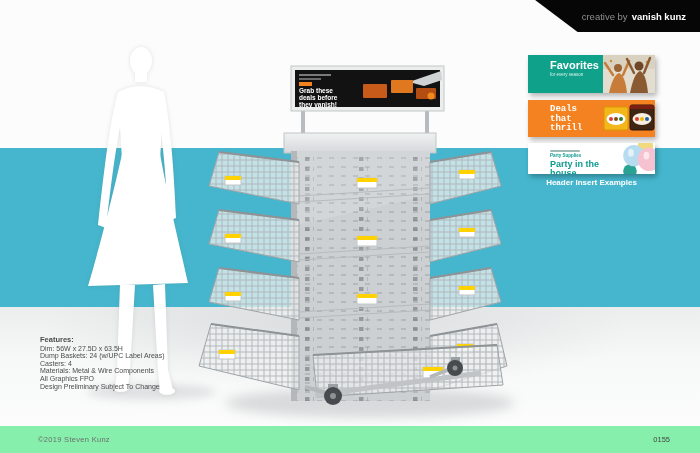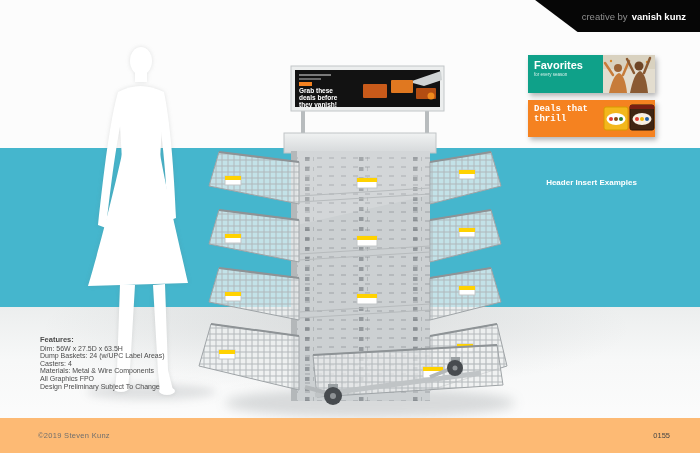--- a/index.html
+++ b/index.html
@@ -12,40 +12,40 @@
   .teal-band{position:absolute;left:0;top:148px;width:700px;height:159px;background:#45b6cd;}
   .floor{position:absolute;left:0;top:307px;width:700px;height:119px;
     background:
       radial-gradient(ellipse 420px 90px at 48% 18%, rgba(120,128,132,.18), rgba(120,128,132,0) 70%),
       linear-gradient(180deg,#eceeee 0%,#f7f8f8 45%,#fcfcfc 100%);}
   .fig-shadow{position:absolute;left:86px;top:384px;width:130px;height:16px;border-radius:50%;
     background:rgba(70,80,85,.14);filter:blur(4px);}
   .rack-shadow{position:absolute;left:225px;top:388px;width:290px;height:30px;border-radius:50%;
     background:rgba(60,70,76,.18);filter:blur(6px);}
   
-  .footer-bar{position:absolute;left:0;bottom:0;width:700px;height:35px;background:#fdba74;
+  .footer-bar{position:absolute;left:0;bottom:0;width:700px;height:27px;background:#86efac;
     display:flex;align-items:center;justify-content:space-between;padding:0 30px 0 38px;box-sizing:border-box;}
   .copyright{font-size:7.5px;color:#6e6e6e;letter-spacing:.3px;}
   .page-num{font-size:7.5px;color:#454545;}
   
   .badge{position:absolute;right:0;top:0;width:170px;height:32px;background:#060606;
     clip-path:polygon(3% 0,100% 0,100% 100%,28% 100%);
     display:flex;align-items:center;justify-content:flex-end;padding-right:14px;box-sizing:border-box;}
   .badge .pre{font-size:9.5px;color:#8f8f8f;font-weight:300;margin-right:4px;}
   .badge .name{font-size:9.5px;color:#ffffff;font-weight:bold;}
   
   .page-title{position:absolute;left:22px;right:0;top:39px;text-align:center;
     font-size:13px;font-weight:bold;color:#8f8f8f;letter-spacing:.2px;}
   
   .banner{position:absolute;left:528px;width:127px;box-shadow:2px 3px 5px rgba(0,0,0,.28);
     display:flex;overflow:hidden;}
   .b1{top:55px;height:38px;background:#0fa189;}
   .b2{top:100px;height:37px;background:#f58220;font-family:Liberation Mono, monospace;}
   .b3{top:143px;height:31px;background:#ffffff;}
-  .banner .txt{flex:1;padding:5px 0 0 6px;box-sizing:border-box;}
+  .banner .txt{flex:1;padding:5px 0 0 22px;box-sizing:border-box;}
   .b1 .t{color:#fff;font-weight:bold;font-size:11px;line-height:11px;}
   .b1 .s{color:#d9f2ec;font-size:4.5px;margin-top:1px;}
   .b2 .t{color:#fff;font-weight:bold;font-size:9px;line-height:9.5px;}
   .b3 .eyebrow{color:#0e9c8e;font-weight:bold;font-size:4.5px;margin-top:1px;}
   .b3 .t{color:#0e9c8e;font-weight:bold;font-size:9px;line-height:9px;margin-top:2px;}
   .microbar{height:2px;background:#9fb9b6;border-radius:1px;margin-top:1.5px;}
   .banner .photo{width:52px;flex:none;}
   .caption{position:absolute;left:528px;top:178px;width:127px;text-align:center;
     font-size:8px;font-weight:bold;color:#ffffff;}
   
@@ -269,20 +269,37 @@
         <rect x="27" y="5" width="24" height="25" rx="2" fill="#3f2512" stroke="#2a1708"></rect>
         <rect x="27" y="5" width="24" height="4" fill="#7a1f12"></rect>
         <ellipse cx="39" cy="19" rx="9.5" ry="6" fill="#f7efe2"></ellipse>
         <circle cx="34" cy="19" r="2" fill="#e03c31"></circle>
           <circle cx="39" cy="19" r="2" fill="#f2b705"></circle>
           <circle cx="44" cy="19" r="2" fill="#1f5fa8"></circle>
       </g>
     </svg>
   </div>
 
+  <div class="banner b3">
+    <div class="txt">
+      <div class="microbar" style="width:30px"></div>
+      <div class="eyebrow">Party Supplies</div>
+      <div class="t">Party in the house</div>
+
+    </div>
+    <svg class="photo" viewBox="0 0 52 32" style="width:52px">
+      <rect width="52" height="32" fill="#ffffff"></rect>
+      <circle cx="43" cy="3" r="8" fill="#f1d97e"></circle>
+      <circle cx="27" cy="29" r="7" fill="#2aa392"></circle>
+      <circle cx="31" cy="13" r="11" fill="#b8dcef"></circle>
+      <circle cx="47" cy="17" r="12" fill="#f6c2d0"></circle>
+      <ellipse cx="28" cy="10" rx="3" ry="4" fill="#ffffff" opacity=".6"></ellipse>
+      <ellipse cx="44" cy="13" rx="3" ry="4" fill="#ffffff" opacity=".6"></ellipse>
+    </svg>
+  </div>
 
   <div class="caption">Header Insert Examples</div>
 
   <div class="features">
     <div class="hd">Features:</div>
     <div>Dim: 56W x 27.5D x 63.5H</div>
     <div>Dump Baskets: 24 (w/UPC Label Areas)</div>
     <div>Casters: 4</div>
     <div>Materials: Metal &amp; Wire Components</div>
     <div>All Graphics FPO</div>

